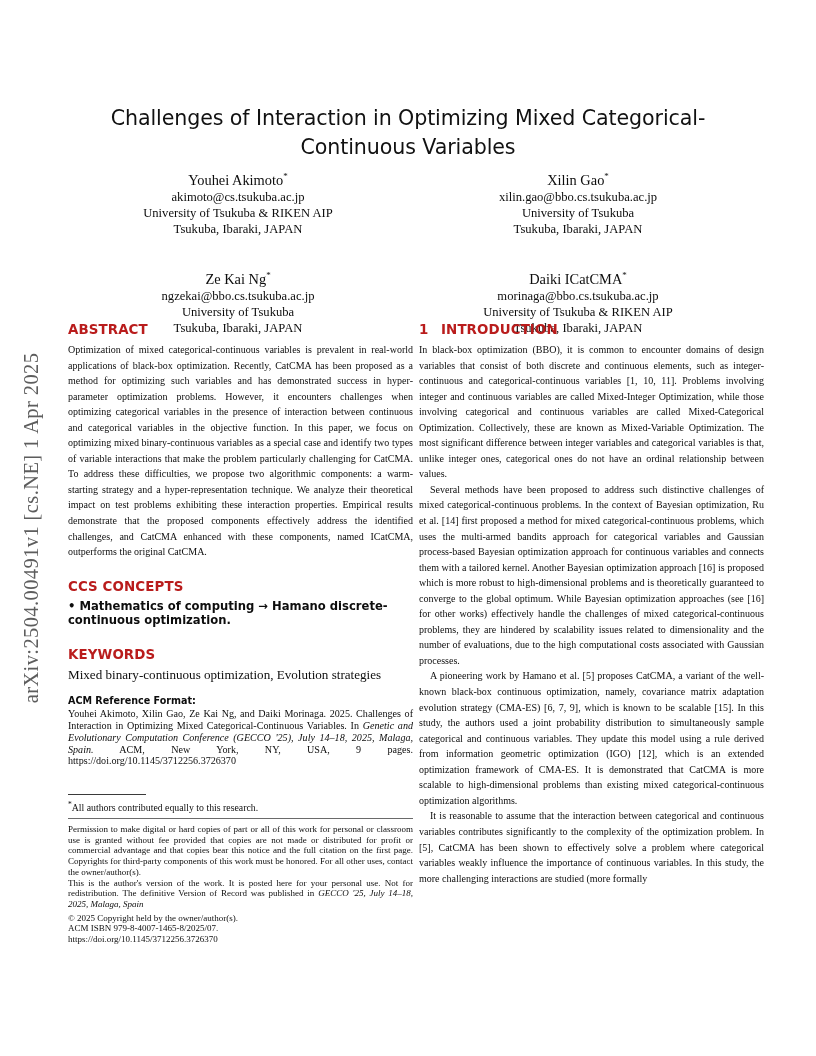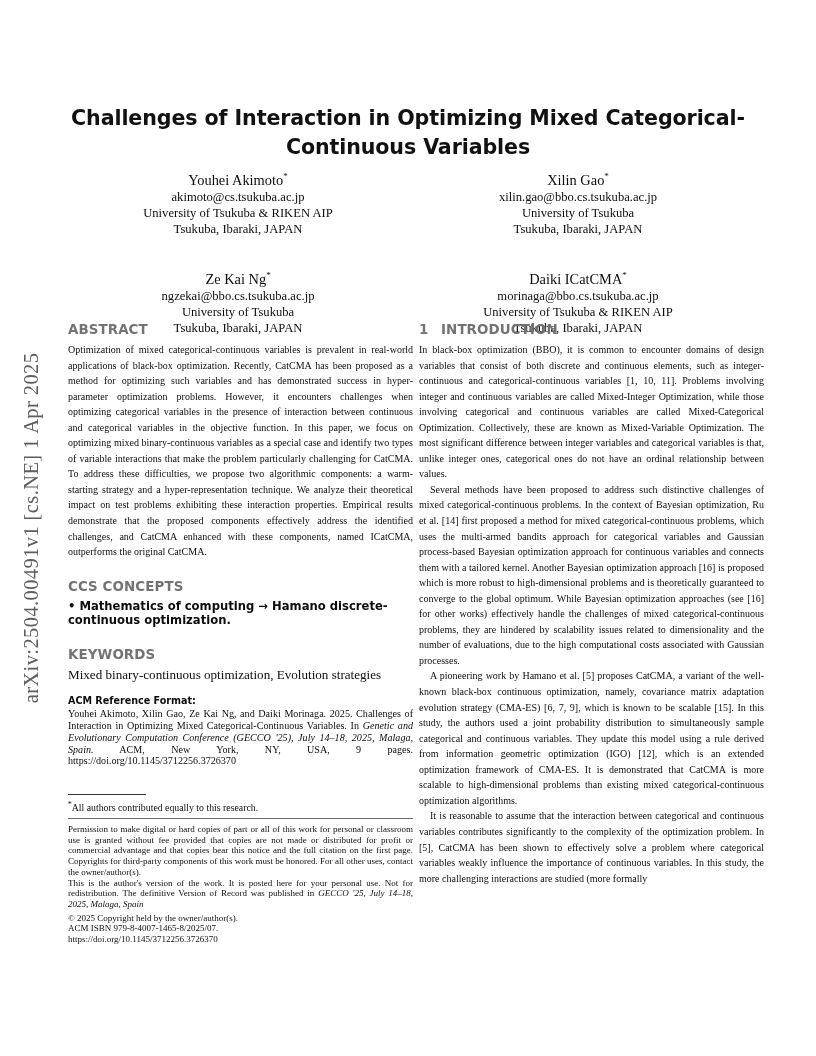--- a/index.html
+++ b/index.html
@@ -50,21 +50,21 @@
   
   #title-block {
     position: absolute;
     left: 68px;
     top: 104px;
     width: 680px;
     text-align: center;
   }
   #paper-title {
     font-family: "DejaVu Sans", "Liberation Sans", sans-serif;
-    font-weight: bold;
+    font-weight: normal;
     font-size: 20.6px;
     line-height: 29px;
     letter-spacing: -0.1px;
     margin: 0;
     color: #111;
   }
 
   
   #authors {
     position: absolute;
@@ -107,21 +107,21 @@
     top: 322px;
     width: 345px;
   }
 
   h2.sec {
     font-family: "DejaVu Sans", "Liberation Sans", sans-serif;
     font-weight: bold;
     font-size: 13.4px;
     letter-spacing: 0.1px;
     margin: 0 0 5px 0;
-    color: #737373;
+    color: #b91c1c;
   }
   h2.sec.spaced { margin-top: 19px; }
   h2.sec .secnum {
     display: inline-block;
     width: 22px;
   }
 
   p.body {
     margin: 0;
     font-size: 10px;

